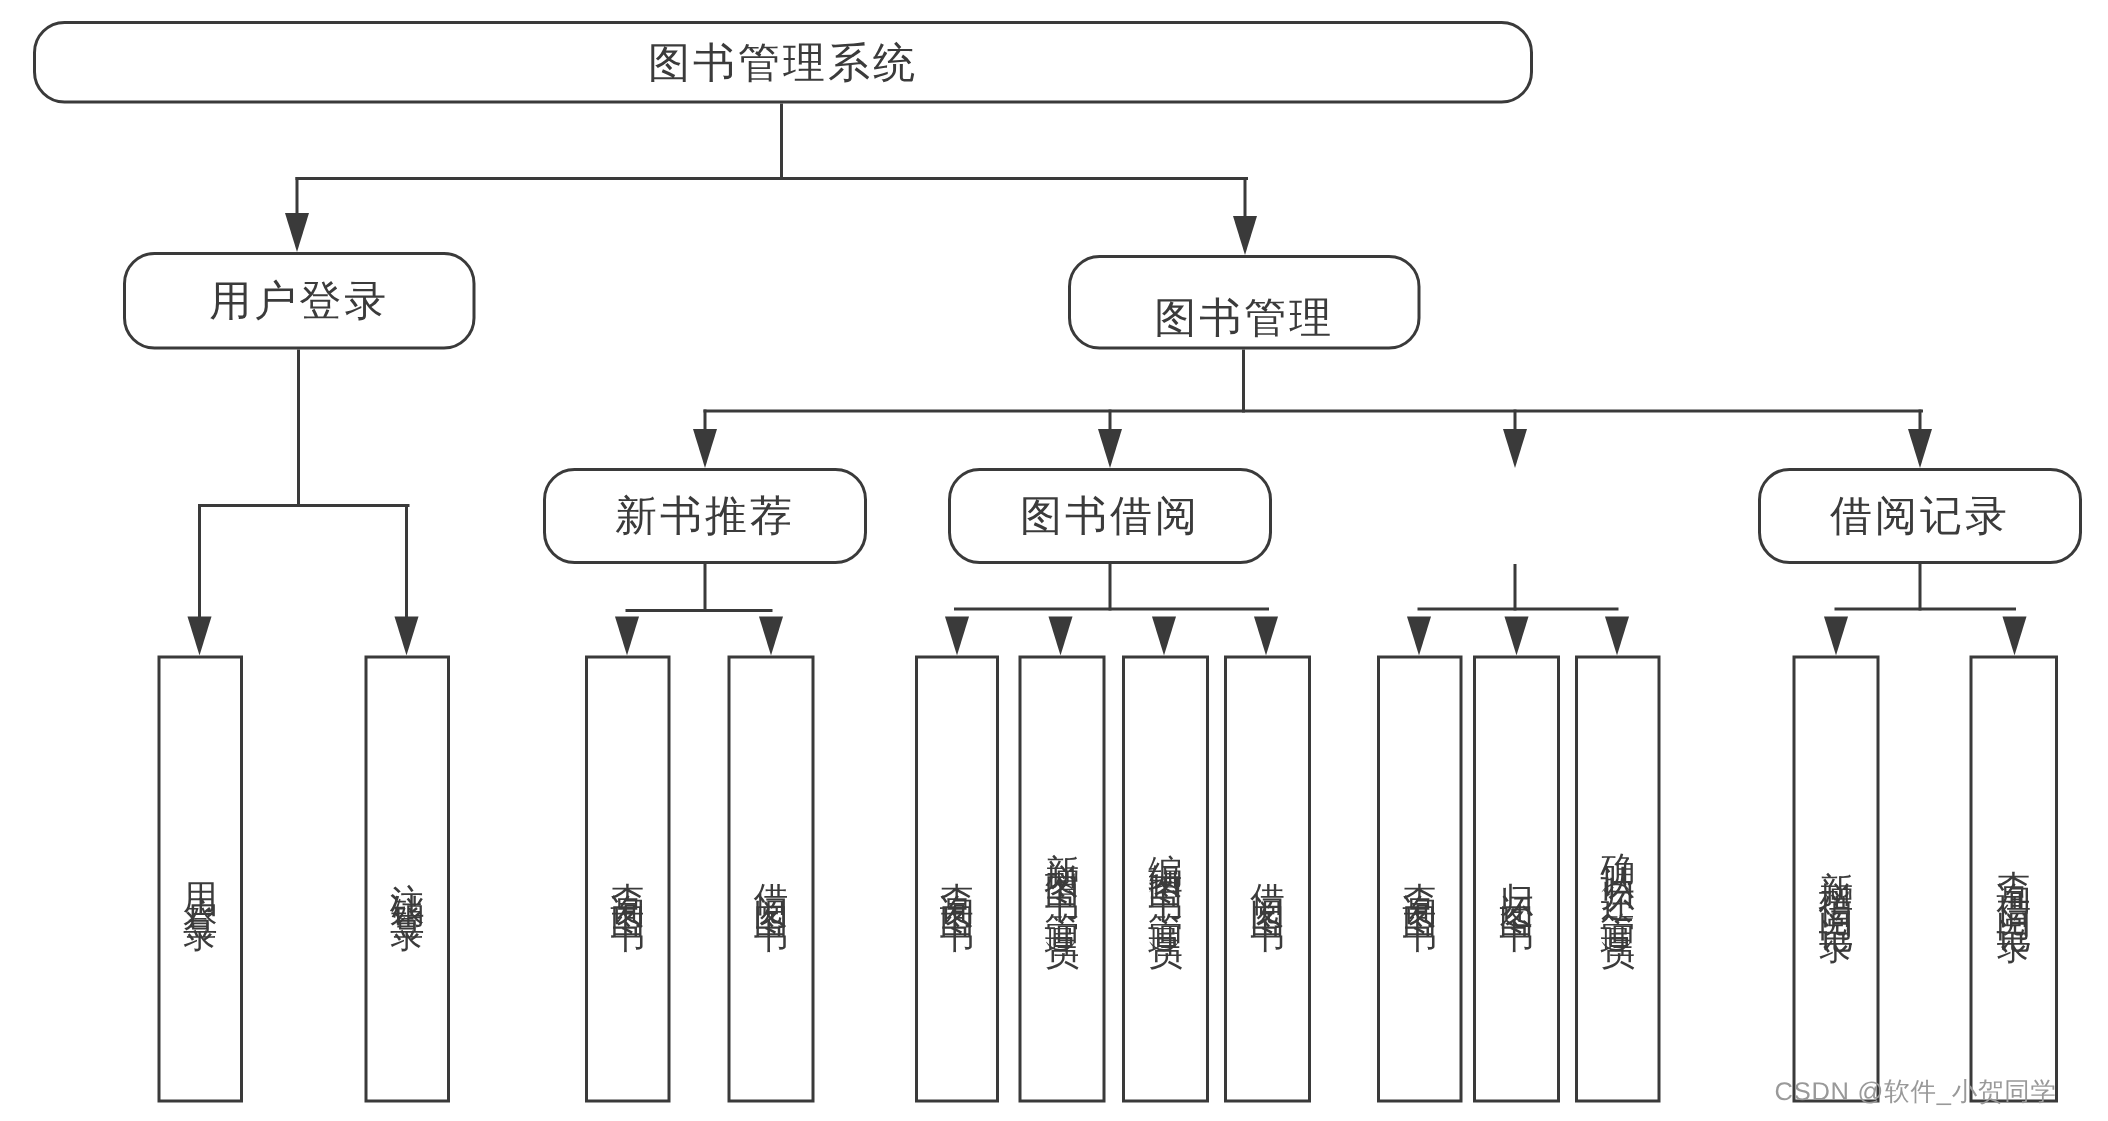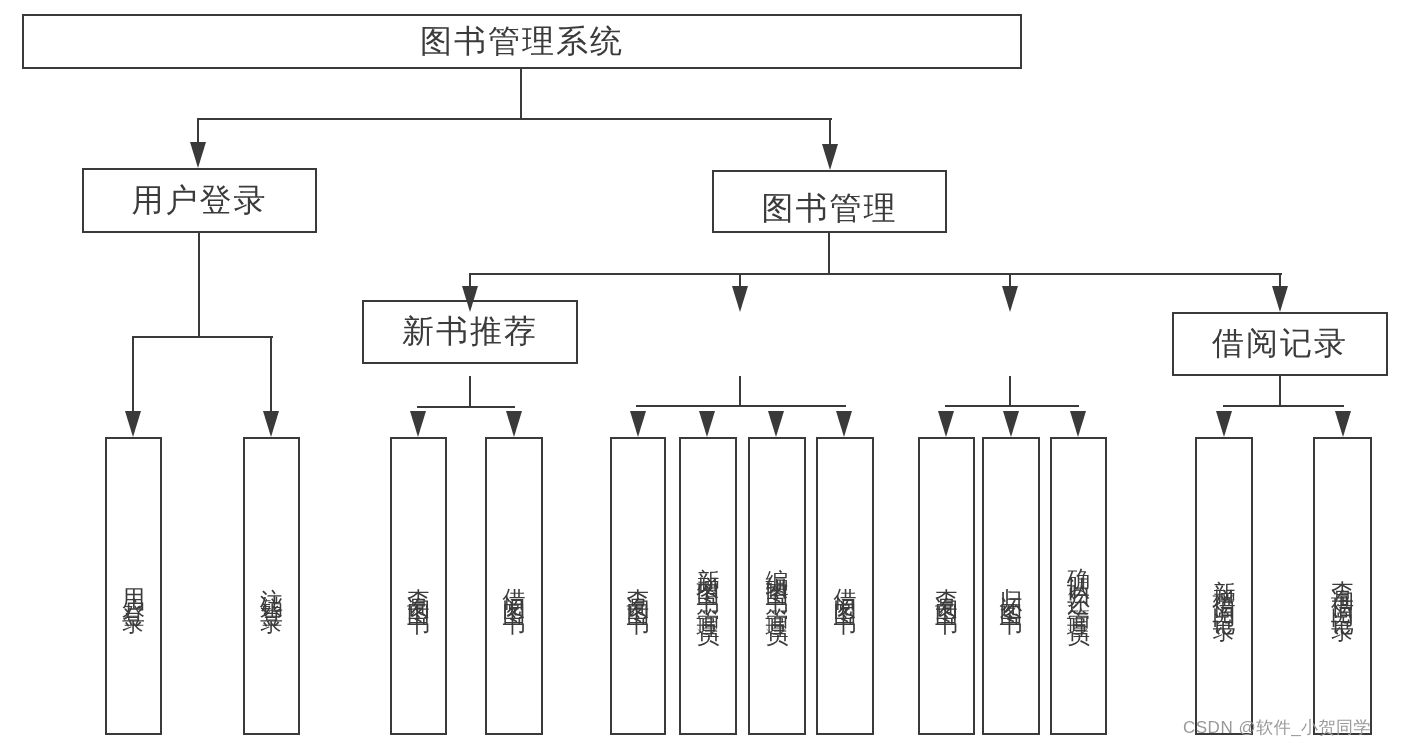--- a/index.html
+++ b/index.html
@@ -17,21 +17,21 @@
     overflow:hidden;
   }
   .box{
     position:absolute;
     box-sizing:border-box;
     border:2.5px solid var(--line);
     background:var(--bg);
     display:flex;align-items:center;justify-content:center;
     color:var(--text);
   }
-  .hbox{font-size:32px;letter-spacing:2px;}
+  .hbox{font-size:28px;letter-spacing:2px;border-radius:21px;}
   .vbox span{
     writing-mode:vertical-rl;
     text-orientation:mixed;
     font-size:23px;
     letter-spacing:8px;
     line-height:1;
     color:var(--text);
     white-space:nowrap;
   }
   .h-line,.v-line{position:absolute;background:var(--line);}
@@ -61,22 +61,25 @@
     <span>图书管理系统</span>
   </div>
 
   <div class="box hbox" style="left:82px;top:168px;width:235px;height:65px;">
     <span>用户登录</span>
   </div>
   <div class="box hbox" style="left:712px;top:170px;width:235px;height:63px;align-items:flex-end;">
     <span>图书管理</span>
   </div>
 
-  <div class="box hbox" style="left:362px;top:300px;width:216px;height:64px;">
+  <div class="box hbox" style="left:362px;top:312px;width:216px;height:64px;">
     <span>新书推荐</span>
+  </div>
+  <div class="box hbox" style="left:632px;top:312px;width:216px;height:64px;">
+    <span>图书借阅</span>
   </div>
   <div class="box hbox" style="left:1172px;top:312px;width:216px;height:64px;">
     <span>借阅记录</span>
   </div>
 
   <div class="box vbox" style="left:105px;top:437px;width:57px;height:298px;">
     <span>用户登录</span>
   </div>
   <div class="box vbox" style="left:243px;top:437px;width:57px;height:298px;">
     <span>注销登录</span>

